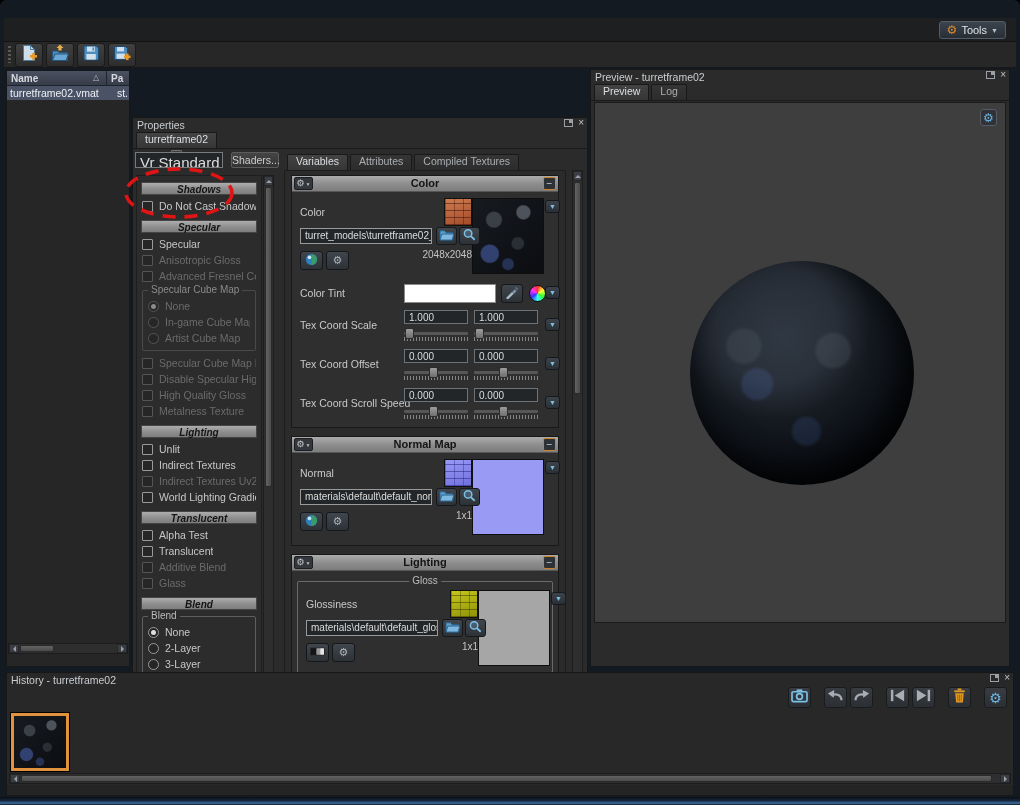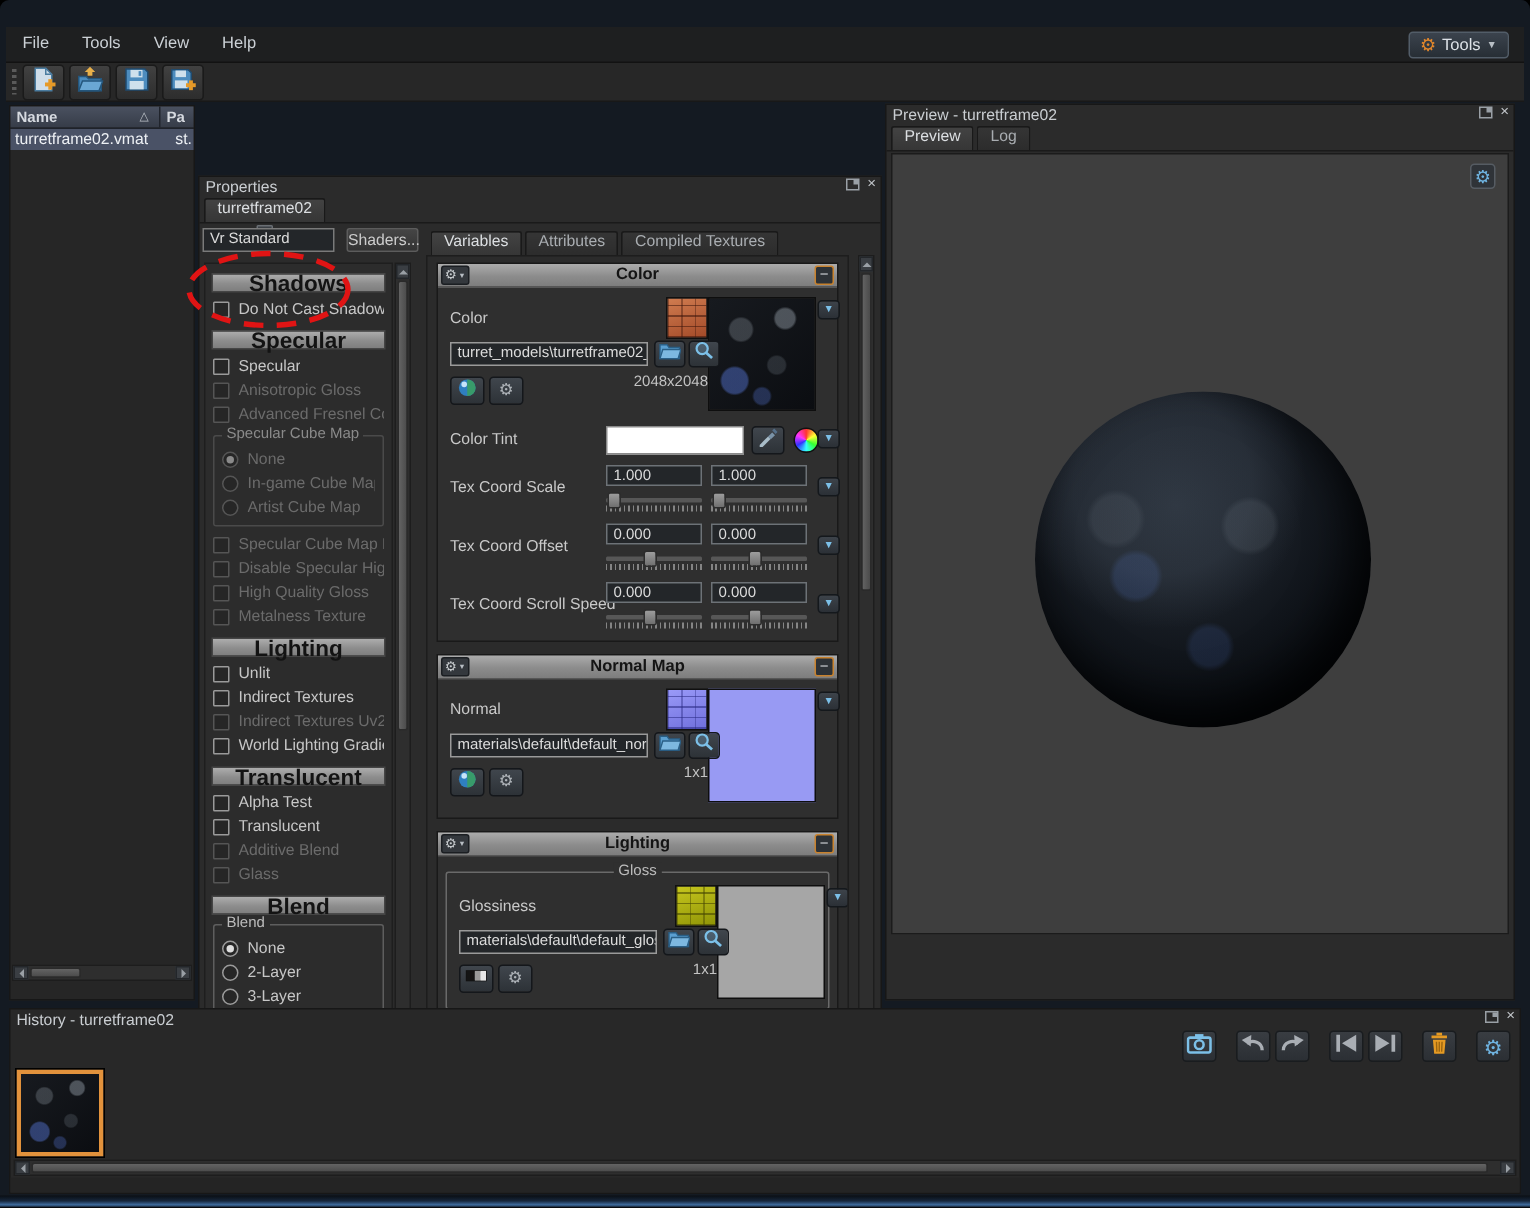--- a/index.html
+++ b/index.html
@@ -66,27 +66,27 @@
   .sb-thumb{position:absolute;top:1px;bottom:1px;background:linear-gradient(#5f6putting,#4a4a4a);background:linear-gradient(#636363,#4b4b4b);border:1px solid #2a2a2a;border-radius:2px;}
   .sb-vthumb{position:absolute;left:1px;right:1px;background:linear-gradient(90deg,#636363,#4b4b4b);border:1px solid #2a2a2a;border-radius:2px;}
   .tri{display:inline-block;width:0;height:0;border:3px solid transparent;}
   .tri-l{border-right-color:#9aa0a6;border-left-width:0;}
   .tri-r{border-left-color:#9aa0a6;border-right-width:0;}
   .tri-u{border-bottom-color:#9aa0a6;border-top-width:0;}
   .tri-d{border-top-color:#9aa0a6;border-bottom-width:0;}
 
   
   .props-panel{left:132px;top:69px;width:456px;height:598px;margin-top:48px;}
-  .field{background:#232629;border:1px solid #9a9a9a;color:#dcdcdc;font-size:10px;padding:1px 0 0 4px;white-space:nowrap;overflow:hidden;}
+  .field{background:#232629;border:1px solid #9a9a9a;color:#dcdcdc;font-size:15px;padding:1px 0 0 4px;white-space:nowrap;overflow:hidden;}
   .shader-field{position:absolute;left:2px;top:34px;width:88px;height:16px;border-color:#7a7a7a;}
   .shaders-btn{position:absolute;left:98px;top:34px;width:48px;height:16px;background:linear-gradient(#454545,#333);border:1px solid #5c5c5c;border-radius:2px;color:#ccc;font-size:10.5px;text-align:center;padding-top:1px;}
   .flags-list{position:absolute;left:3px;top:57px;width:126px;height:526px;background:#2c2c2c;border:1px solid #1e1e1e;overflow:hidden;}
   .flags-vscroll{left:130px;top:57px;height:526px;}
   .flags-hscroll{position:absolute;left:3px;top:585px;width:138px;}
-  .flag-header{height:13px;margin:6px 4px 3px;line-height:13px;background:linear-gradient(#adadad,#8d8d8d 55%,#7e7e7e);border:1px solid #454545;text-align:center;font-size:15px;font-weight:bold;color:#131313;}
+  .flag-header{height:13px;margin:6px 4px 3px;line-height:13px;background:linear-gradient(#adadad,#8d8d8d 55%,#7e7e7e);border:1px solid #454545;text-align:center;font-size:10px;font-weight:bold;color:#131313;font-style:italic;}
   .flag-item{height:16px;padding:0 5px;display:flex;align-items:center;gap:6px;font-size:10.5px;color:#c7c7c7;}
   .flag-item.off{color:#6b6b6b;}
   .cbox{flex:0 0 11px;width:11px;height:11px;border:1px solid #9a9a9a;background:#262626;border-radius:1px;}
   .off .cbox{border-color:#555;}
   .rbox{flex:0 0 11px;width:11px;height:11px;border:1px solid #9a9a9a;background:#262626;border-radius:50%;position:relative;}
   .off .rbox{border-color:#555;}
   .rbox.on::after{content:"";position:absolute;inset:2px;border-radius:50%;background:#dedede;}
   .off .rbox.on::after{background:#8a8a8a;}
   .fi-label{white-space:nowrap;overflow:hidden;}
   .flag-group{margin:6px 5px 4px;border:1px solid #5e5e5e;border-radius:2px;padding:7px 0 4px;position:relative;}
@@ -190,21 +190,20 @@
   .frame-bottom{position:absolute;left:0;right:0;bottom:0;height:8px;background:linear-gradient(#0a0e13,#16263c 45%,#3f6da0 78%,#0b111a 100%);}
   .annotation{position:absolute;left:120px;top:163px;width:118px;height:60px;z-index:60;pointer-events:none;}
 </style>
 </head>
 <body>
 
 <div class="frame">
 
 
   <div class="menubar">
-    <div id="menu-items" style="display:inline-block"><span class="menu-item">File</span><span class="menu-item">Tools</span><span class="menu-item">View</span><span class="menu-item">Help</span></div>
     <div class="tools-btn">
       <span class="gear orange">⚙</span>
       <span>Tools</span>
       <span class="dd">▼</span>
     </div>
   </div>
 
   <div class="toolbar">
     <span class="grip"></span>
     <div class="tb-row" id="toolbar-buttons">

